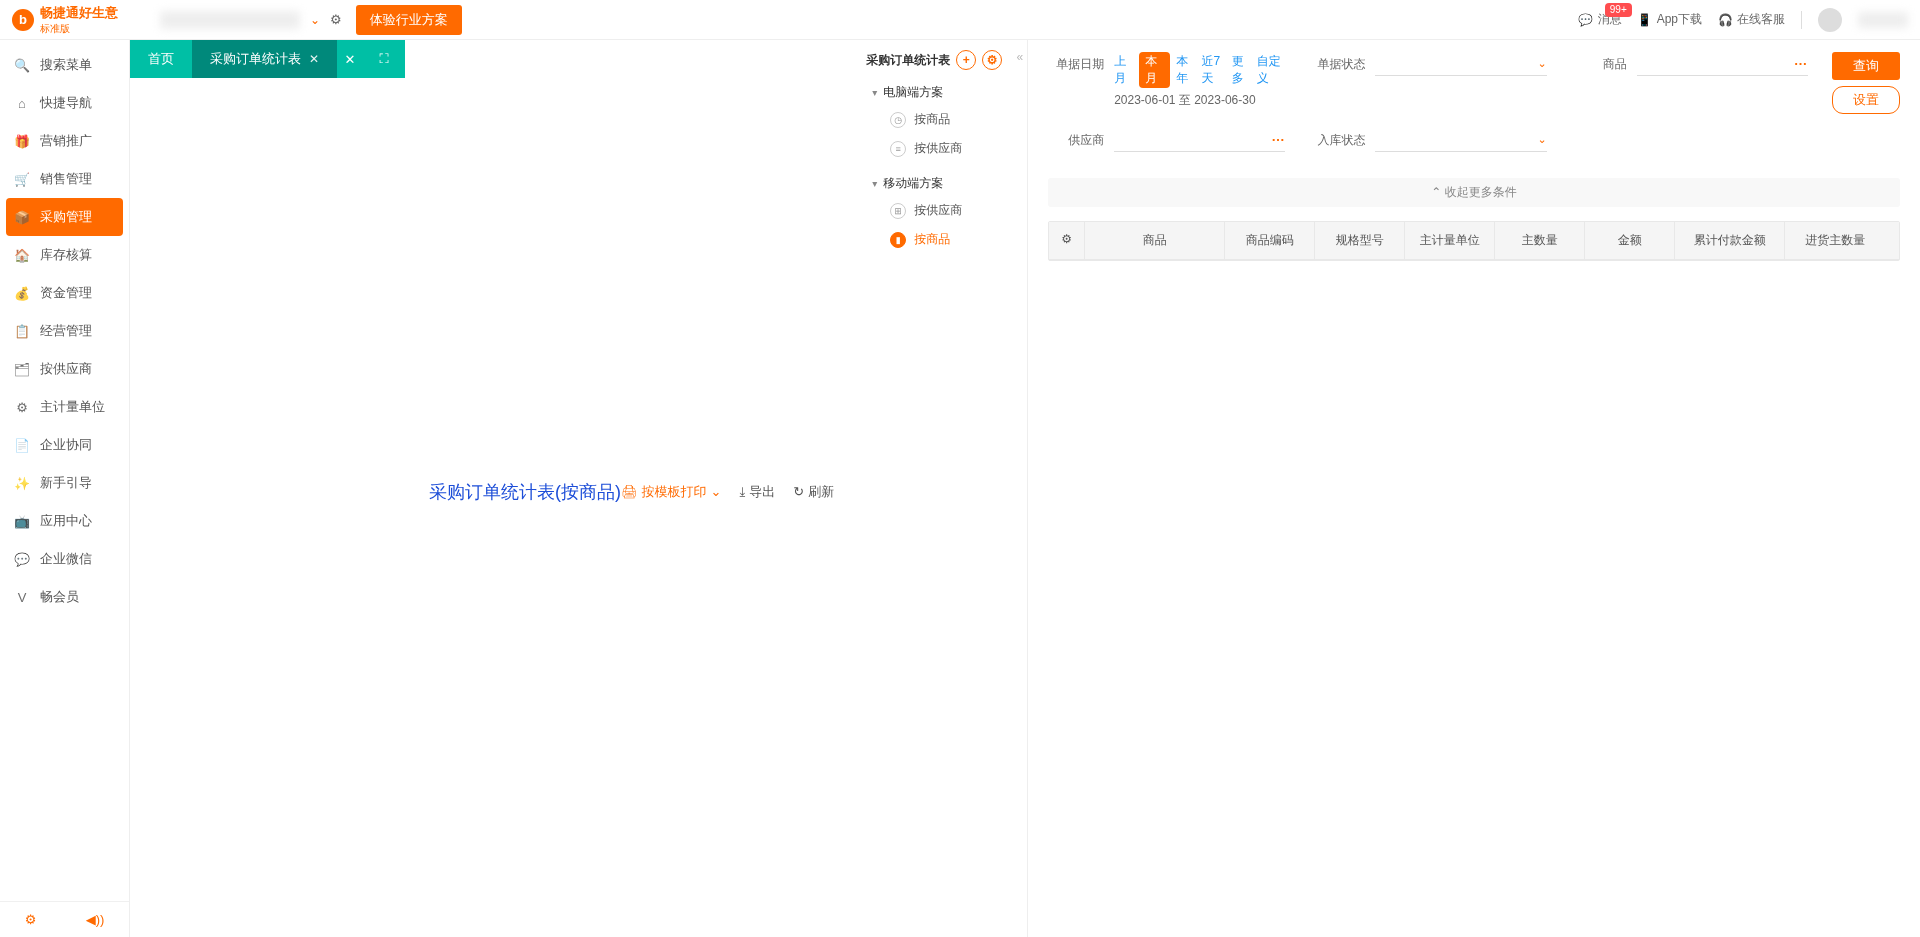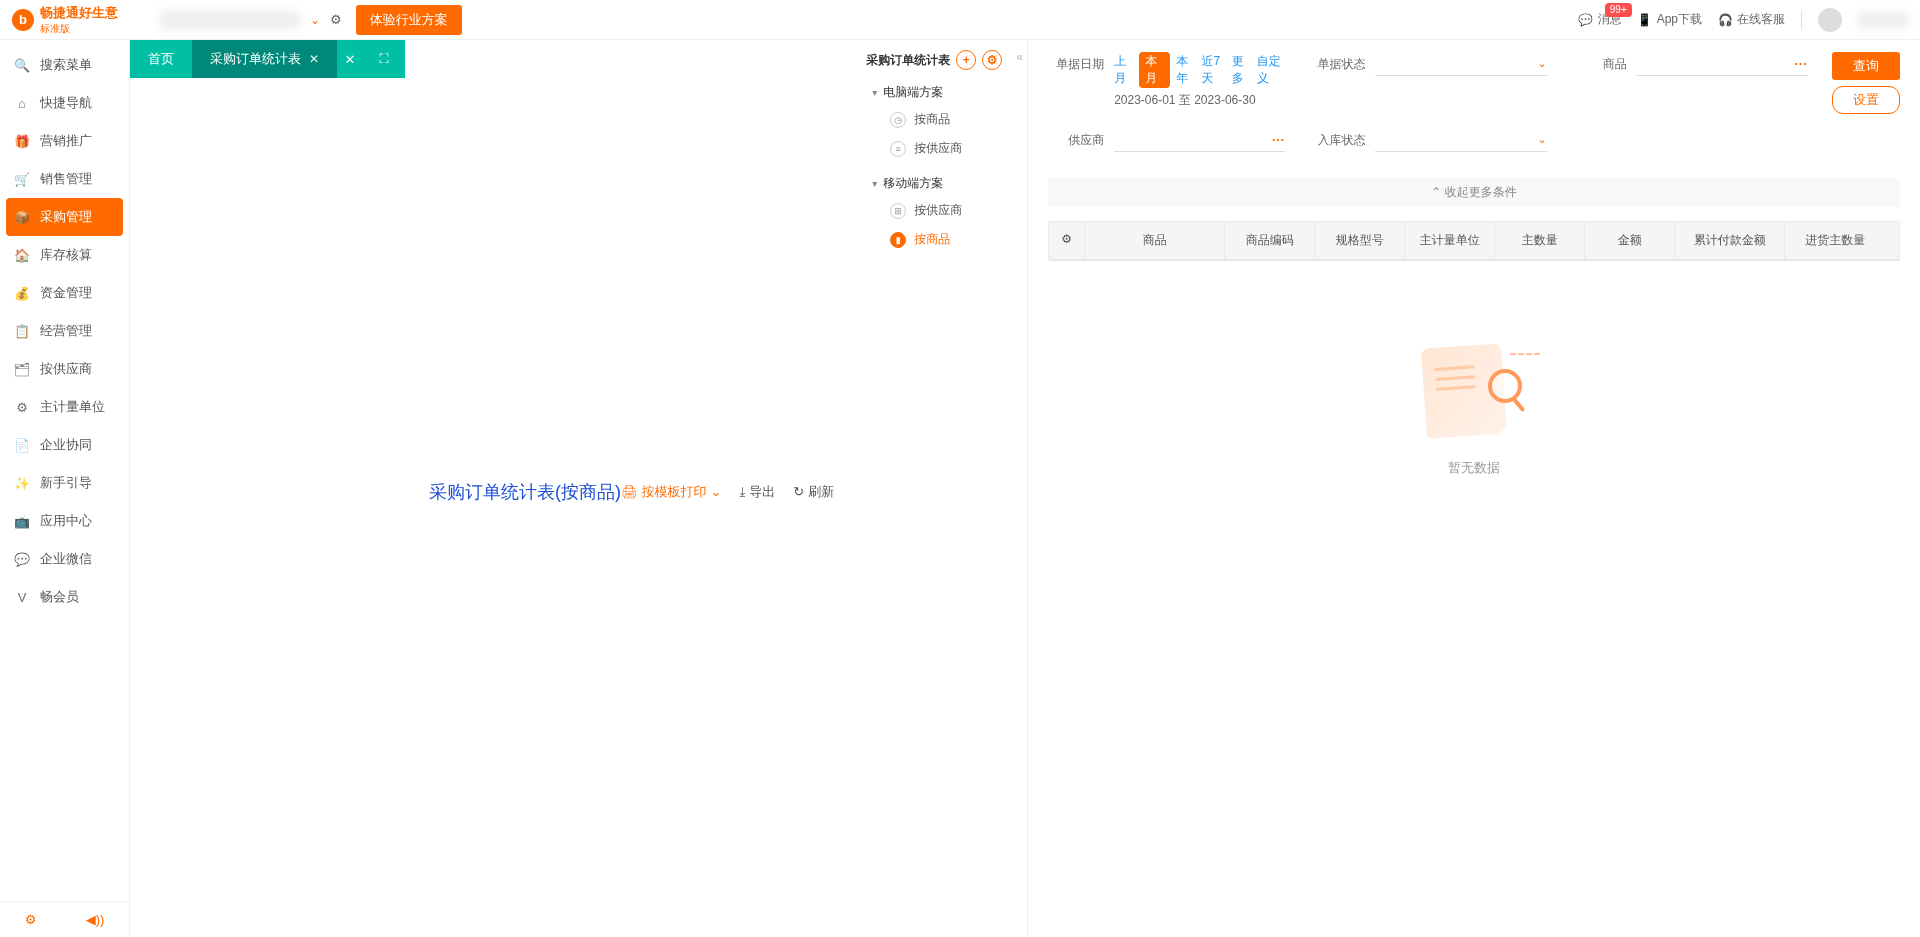--- a/index.html
+++ b/index.html
@@ -373,25 +373,17 @@
                 <div class="th" style="width: 90px;">商品编码</div>
                 <div class="th" style="width: 90px;">规格型号</div>
                 <div class="th" style="width: 90px;">主计量单位</div>
                 <div class="th" style="width: 90px;">主数量</div>
                 <div class="th" style="width: 90px;">金额</div>
                 <div class="th" style="width: 110px;">累计付款金额</div>
                 <div class="th" style="width: 100px;">进货主数量</div>
               </div>
           </div>
 
-          <div class="empty">
-            <div class="empty-illus">
-              <div class="paper"></div>
-              <div class="mag"></div>
-              <div class="dash"></div>
-            </div>
-            <div>暂无数据</div>
-          </div>
         </div>
       </div>
     </div>
   </div>
 </div>
 
 </body></html>

